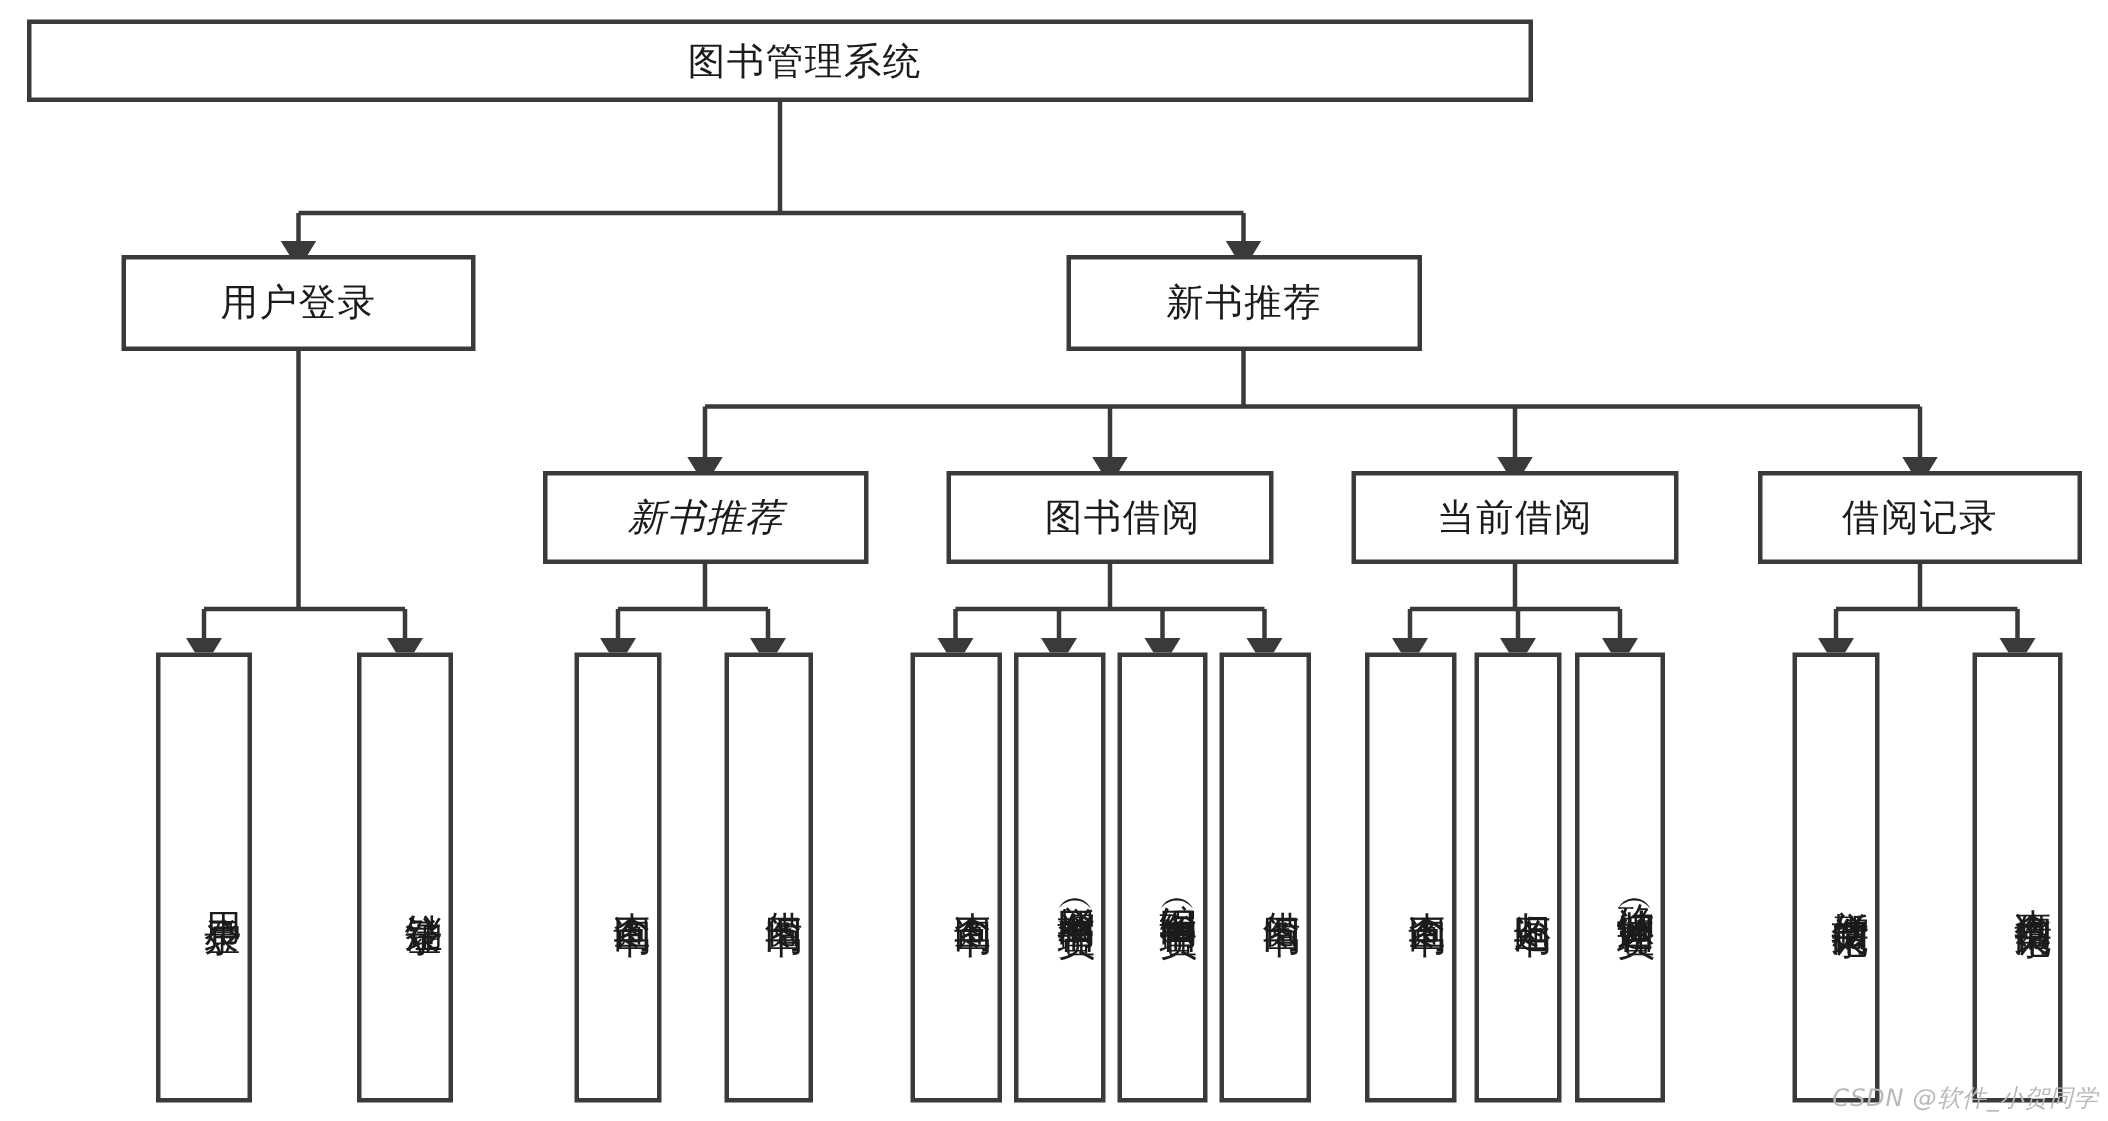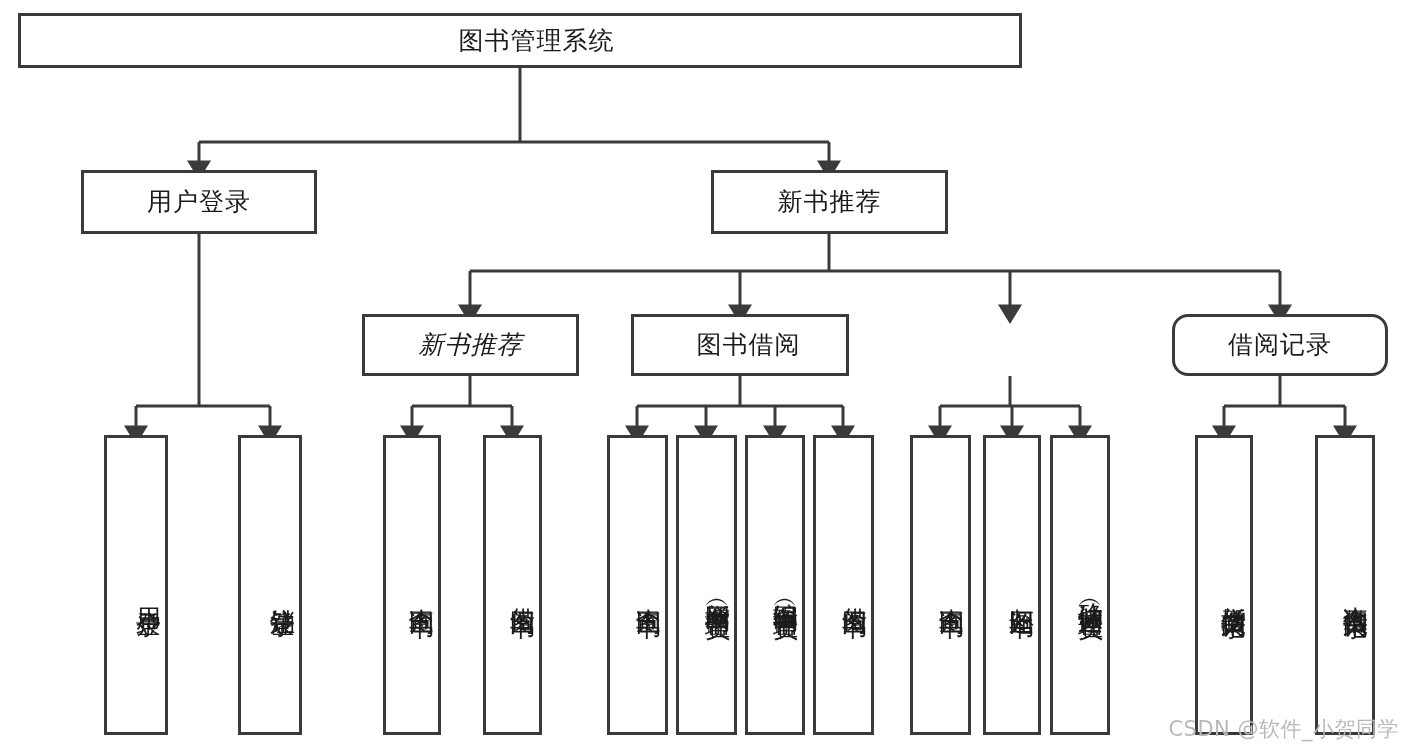--- a/index.html
+++ b/index.html
@@ -8,22 +8,22 @@
   #diagram-root{position:relative;width:1405px;height:747px;background:#ffffff;}
   svg.edges{position:absolute;left:0;top:0;width:1405px;height:747px;}
   .node{position:absolute;box-sizing:border-box;background:#ffffff;
         border:3px solid #3a3a3a;display:flex;align-items:center;
         justify-content:center;text-align:center;color:#1b1b1b;}
   .node.h{font-size:25px;line-height:1.1;letter-spacing:1px;}
   .node.root{font-size:25px;}
   .node.v{writing-mode:vertical-rl;text-orientation:upright;
           font-size:25px;line-height:1.32;letter-spacing:2px;
           padding-top:14px;align-items:flex-start;justify-content:center;}
-  .watermark{position:absolute;right:6px;bottom:4px;font-size:21px;
-             color:#b9b9b9;letter-spacing:.5px;white-space:nowrap;}
+  .watermark{position:absolute;right:6px;bottom:4px;font-size:16px;
+             color:#b9b9b9;letter-spacing:.5px;white-space:nowrap;font-style:italic;}
 </style>
 </head>
 <body>
 
 <div id="diagram-root">
 
   <svg class="edges" viewBox="0 0 1405 747" xmlns="http://www.w3.org/2000/svg">
     <defs>
       <marker id="arw" markerWidth="10" markerHeight="10" refX="1.2" refY="4" orient="auto" markerUnits="strokeWidth">
         <path d="M0,0 L0,8 L6.5,4 z" fill="#3a3a3a"></path>
@@ -73,21 +73,22 @@
     </g>
   </svg>
 
   <div class="node h root" style="left:18px;top:13px;width:1004px;height:55px;padding-left:33px;">图书管理系统</div>
 
   <div class="node h" style="left:81px;top:170px;width:236px;height:64px;">用户登录</div>
   <div class="node h" style="left:711px;top:170px;width:237px;height:64px;">新书推荐</div>
 
   <div class="node h" style="left:362px;top:314px;width:217px;height:62px;font-style:italic;">新书推荐</div>
   <div class="node h" style="left:631px;top:314px;width:218px;height:62px;padding-left:17px;">图书借阅</div>
-  <div class="node h" style="left:1172px;top:314px;width:216px;height:62px;border-radius:16px;">借阅记录</div>
+  <div class="node h" style="left:901px;top:314px;width:218px;height:62px;">当前借阅</div>
+  <div class="node h" style="left:1172px;top:314px;width:216px;height:62px;">借阅记录</div>
 
   <div class="node v" style="left:104px;top:435px;width:64px;height:300px;">用户登录</div>
   <div class="node v" style="left:238px;top:435px;width:64px;height:300px;">注销登录</div>
 
   <div class="node v" style="left:383px;top:435px;width:58px;height:300px;">查询图书</div>
   <div class="node v" style="left:483px;top:435px;width:59px;height:300px;">借阅图书</div>
 
   <div class="node v" style="left:607px;top:435px;width:61px;height:300px;">查询图书</div>
   <div class="node v" style="left:676px;top:435px;width:61px;height:300px;">新增图书（管理员）</div>
   <div class="node v" style="left:745px;top:435px;width:60px;height:300px;">编辑图书（管理员）</div>

